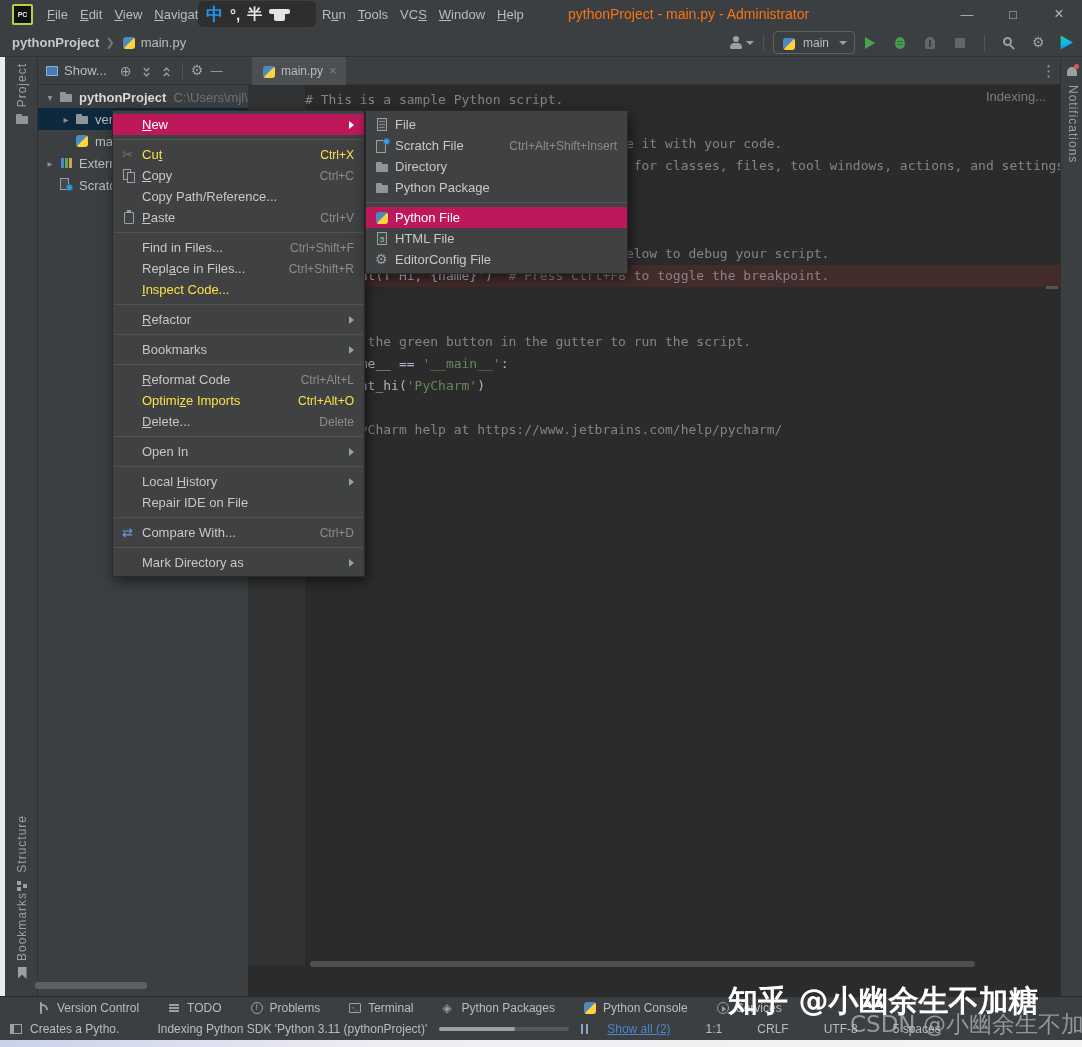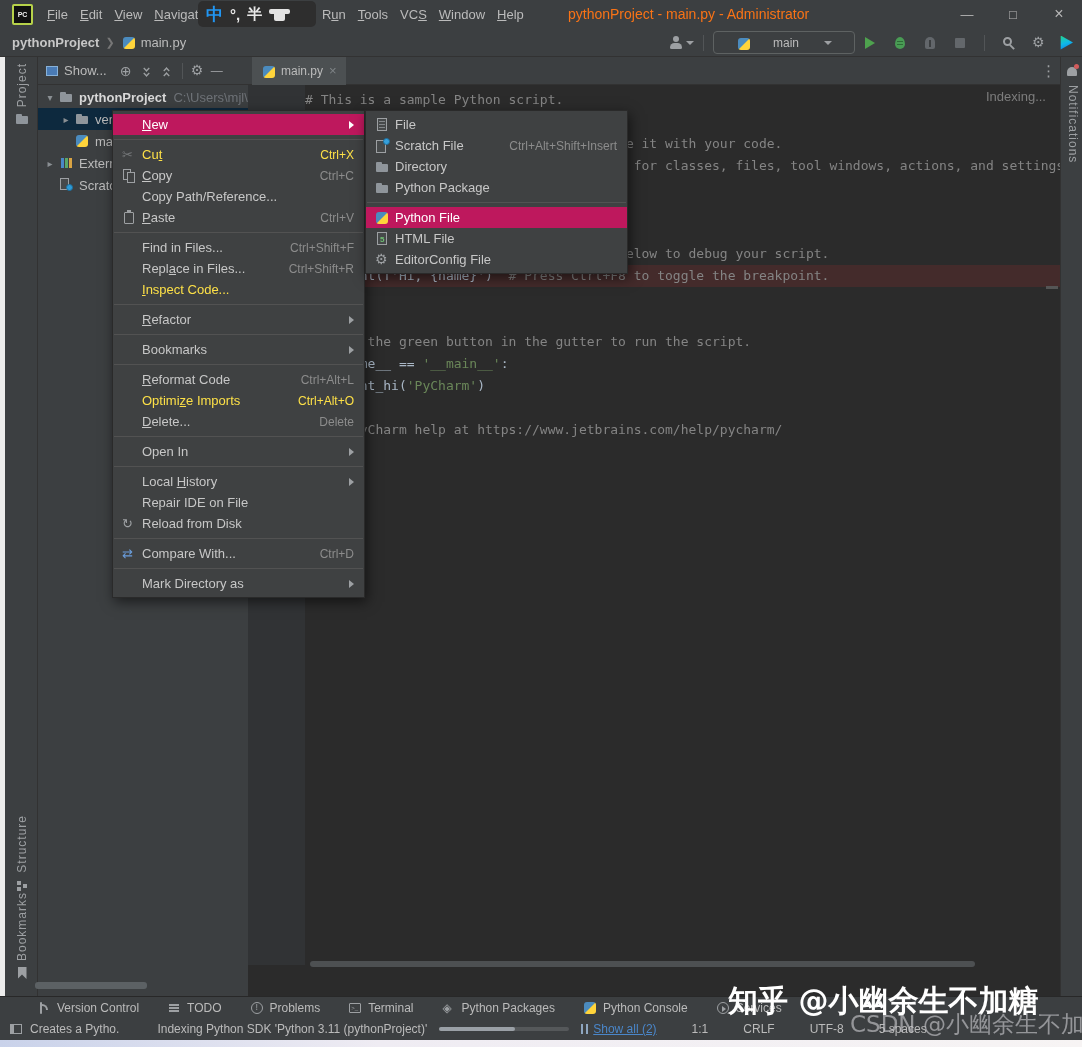--- a/index.html
+++ b/index.html
@@ -23,21 +23,21 @@
   .ic-shirt::before{content:"";position:absolute;left:0;top:3px;width:21px;height:5px;background:#e3e3e3;border-radius:2px}
   .ic-shirt::after{content:"";position:absolute;left:5px;top:6px;width:11px;height:9px;background:#e3e3e3;border-radius:0 0 2px 2px}
   
   #crumbrow{left:0;top:28px;width:1082px;height:29px;background:#3c3f41;border-bottom:1px solid #323232;
             box-sizing:border-box;display:flex;align-items:center}
   #crumb-project{margin-left:12px;font-size:13px;font-weight:bold;color:#c7c7c7}
   .crumb-sep{margin:0 6px;color:#777;font-size:11px}
   #crumb-file{font-size:13px;color:#bbbbbb;margin-left:5px}
   #run-cluster{position:absolute;right:4px;top:0;height:29px;display:flex;align-items:center}
   .vdiv{width:1px;height:16px;background:#525557;margin:0 9px}
-  #run-pill{height:21px;border:1px solid #5e6262;border-radius:4px;display:flex;align-items:center;gap:23px;padding:0 22px}
+  #run-pill{height:21px;border:1px solid #5e6262;border-radius:4px;display:flex;align-items:center;gap:8px;padding:0 7px}
   #run-config{font-size:12px;color:#bbbbbb}
   .caret{width:0;height:0;border-top:4px solid #9da0a3;border-left:4px solid transparent;border-right:4px solid transparent;margin-left:2px}
   .tbico{margin:0 7px}
   
   .ic{position:relative;display:inline-block;width:16px;height:16px;flex:none;vertical-align:middle}
   .ic::before,.ic::after{position:absolute;box-sizing:border-box}
   .ic-scissors::before{content:"✂";left:1px;top:0;font-size:13px;color:#9da0a3;line-height:16px}
   .ic-copy::before{content:"";left:2px;top:1px;width:8px;height:11px;border:1px solid #9da0a3}
   .ic-copy::after{content:"";left:6px;top:4px;width:8px;height:11px;border:1px solid #9da0a3;background:#3f4142}
   .ic-paste::before{content:"";left:3px;top:2px;width:10px;height:12px;border:1px solid #9da0a3;border-radius:1px}
@@ -153,21 +153,21 @@
   
   #tool-strip{left:0;top:996px;width:1082px;height:22px;background:#3c3f41;border-top:1px solid #282828;
               box-sizing:border-box;display:flex;align-items:center;padding-left:36px;gap:27px}
   .ts-item{display:flex;align-items:center;gap:5px;font-size:12px;color:#bbbbbb;white-space:nowrap}
   #status-bar{left:0;top:1018px;width:1082px;height:22px;background:#3c3f41;display:flex;align-items:center;
               padding:0 8px;box-sizing:border-box;font-size:12px;color:#bbbbbb}
   #sb-hint{margin-left:6px;white-space:nowrap}
   #sb-indexing{margin-left:38px;white-space:nowrap}
   #sb-progress{margin-left:12px;width:130px;height:4px;border-radius:2px;background:#55585a;position:relative}
   #sb-progress-fill{position:absolute;left:0;top:0;height:4px;width:58%;border-radius:2px;background:#9aa0a6}
-  #sb-showall{color:#4a86c9;text-decoration:underline;white-space:nowrap}
+  #sb-showall{margin-left:14px;color:#4a86c9;text-decoration:underline;white-space:nowrap}
   .sb-item{margin-left:35px;white-space:nowrap}
   
   #wm-zhihu{left:728px;top:981px;font-size:30px;font-weight:bold;color:#ffffff;z-index:100;white-space:nowrap;font-family:"DejaVu Sans",sans-serif}
   #wm-csdn{left:850px;top:1009px;font-size:23px;color:rgba(195,195,200,.65);z-index:100;white-space:nowrap;font-family:"DejaVu Sans",sans-serif}
 </style>
 </head>
 <body>
 
 <div id="screen">
 
@@ -398,24 +398,20 @@
       <div class="psep"></div>
       <div class="pitem">
         <span class="picon"></span>
         <span class="plabel">Local <u>H</u>istory</span>
         <span class="parrow"></span>
       </div>
       <div class="pitem">
         <span class="picon"></span>
         <span class="plabel">Repair IDE on File</span>
       </div>
-      <div class="pitem">
-        <span class="ic ic-reload picon"></span>
-        <span class="plabel">Reload from Disk</span>
-      </div>
       <div class="psep"></div>
       <div class="pitem">
         <span class="ic ic-compare picon"></span>
         <span class="plabel">Compare With...</span>
         <span class="pshort">Ctrl+D</span>
       </div>
       <div class="psep"></div>
       <div class="pitem">
         <span class="picon"></span>
         <span class="plabel">Mark Directory as</span>

